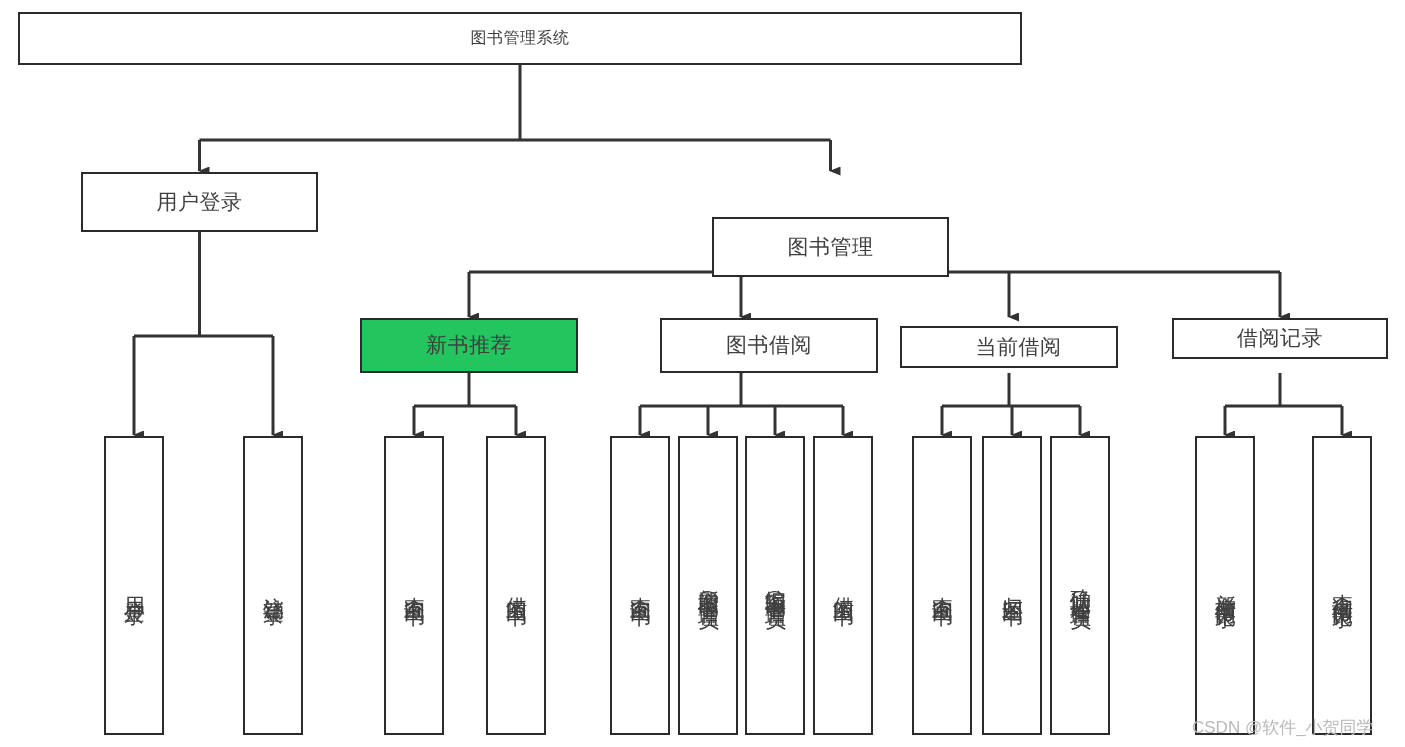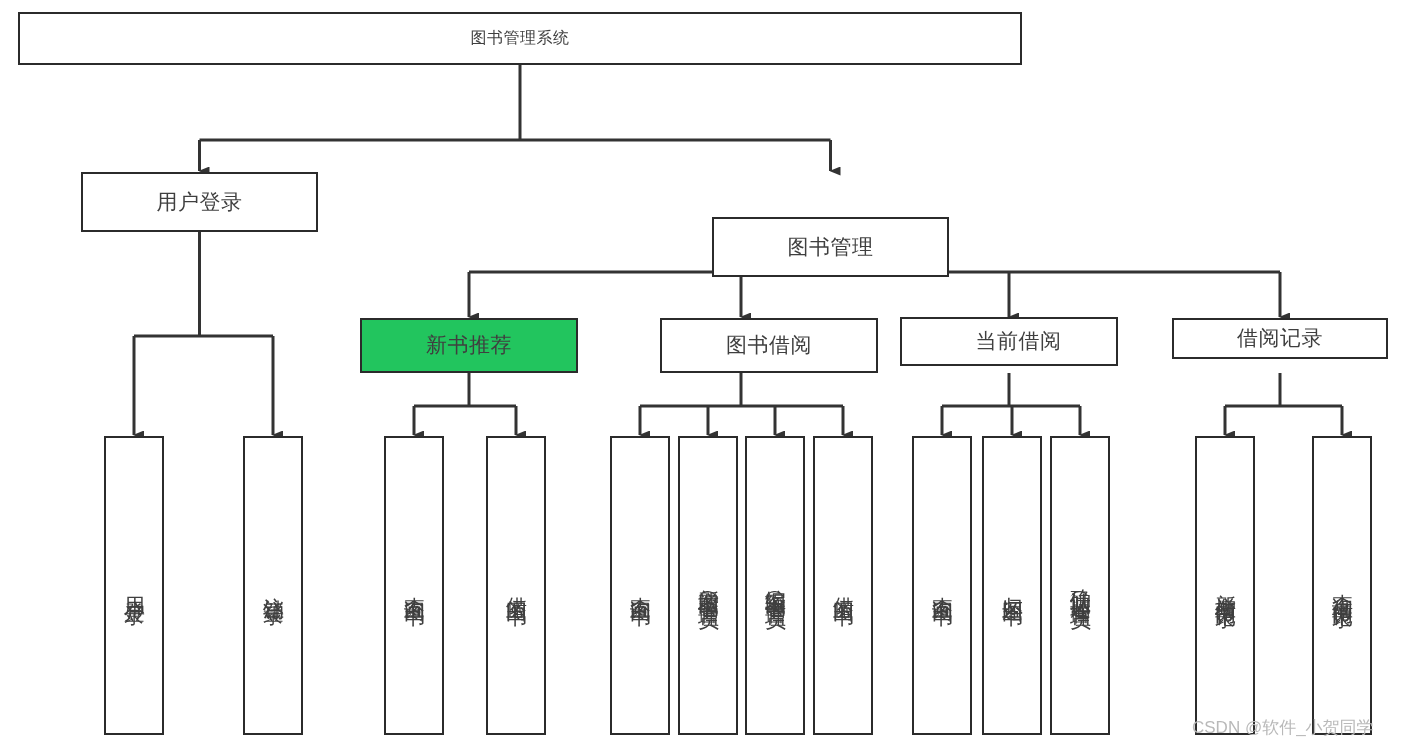--- a/index.html
+++ b/index.html
@@ -130,21 +130,21 @@
       </div>
       <div class="node-box node-h" style="left: 712px; top: 172px; width: 237px; height: 60px; border-color: rgb(43, 43, 43); background: rgb(255, 255, 255); margin-top: 45px;">
         <span class="node-label" style="color: rgb(63, 63, 63);">图书管理</span>
       </div>
       <div class="node-box node-h" style="left: 360px; top: 318px; width: 218px; height: 55px; border-color: rgb(43, 43, 43); background: #22c55e;">
         <span class="node-label" style="color: rgb(63, 63, 63);">新书推荐</span>
       </div>
       <div class="node-box node-h" style="left: 632px; top: 318px; width: 218px; height: 55px; border-color: rgb(43, 43, 43); background: rgb(255, 255, 255); margin-left: 28px;">
         <span class="node-label" style="color: rgb(63, 63, 63);">图书借阅</span>
       </div>
-      <div class="node-box node-h" style="left: 900px; top: 317px; width: 218px; height: 49px; border-color: rgb(43, 43, 43); background: rgb(255, 255, 255); padding-left: 19px;">
+      <div class="node-box node-h" style="left: 900px; top: 326px; width: 218px; height: 42px; border-color: rgb(43, 43, 43); background: rgb(255, 255, 255); padding-left: 19px;">
         <span class="node-label" style="color: rgb(63, 63, 63);">当前借阅</span>
       </div>
       <div class="node-box node-h" style="left: 1172px; top: 318px; width: 216px; height: 41px; border-color: rgb(43, 43, 43); background: rgb(255, 255, 255);">
         <span class="node-label" style="color: rgb(63, 63, 63);">借阅记录</span>
       </div>
       <div class="node-box node-v" style="left: 104px; top: 436px; width: 60px; height: 299px; border-color: rgb(43, 43, 43); background: rgb(255, 255, 255);">
         <span class="node-label" style="color: rgb(63, 63, 63);">用户登录</span>
       </div>
       <div class="node-box node-v" style="left: 243px; top: 436px; width: 60px; height: 299px; border-color: rgb(43, 43, 43); background: rgb(255, 255, 255);">
         <span class="node-label" style="color: rgb(63, 63, 63);">注销登录</span>

